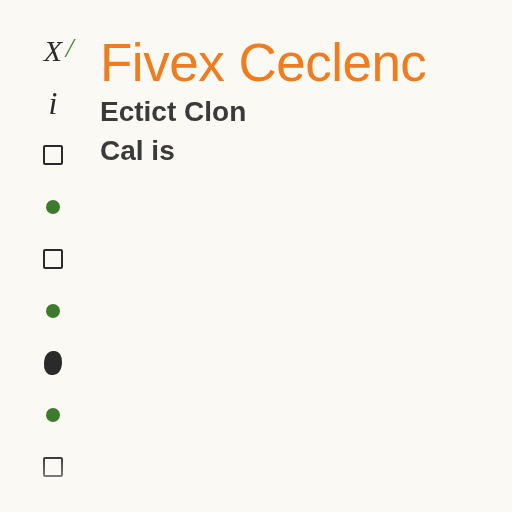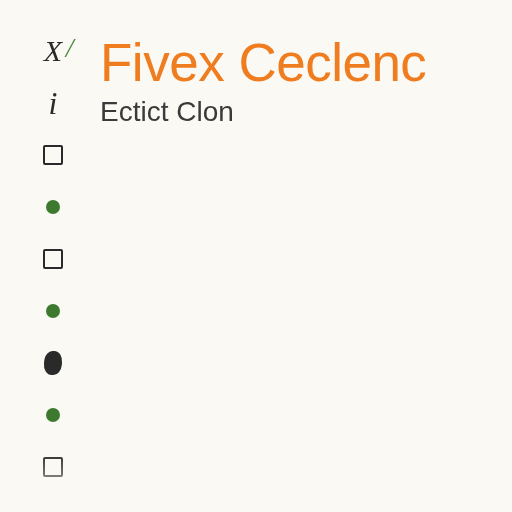--- a/index.html
+++ b/index.html
@@ -23,21 +23,21 @@
     .title .word2 { color: #ef7d1f; }
     .sub-items {
       position: absolute;
       top: 92px;
       left: 100px;
     }
     .sub-item {
       font-size: 28px;
       color: #3a3a3a;
       line-height: 1.4;
-      font-weight: 400;
+      font-weight: 700;
     }
     .left-col {
       position: absolute;
       left: 30px;
       top: 30px;
       width: 46px;
     }
     .row {
       display: flex;
       align-items: center;
@@ -101,20 +101,21 @@
 </head>
 <body>
 
 <div class="title">
   <span class="word1">Fivex</span>
   <span class="word2">Ceclenc</span>
 </div>
 
 <div class="sub-items">
   <div class="sub-item">Ectict Clon</div>
+  <div class="sub-item">Cal is</div>
 </div>
 
 <div class="left-col">
   <div class="row">
     <span class="x-mark">X<span class="x-slash">/</span></span>
   </div>
   <div class="row">
     <span class="italic-i">i</span>
   </div>
   <div class="row">

